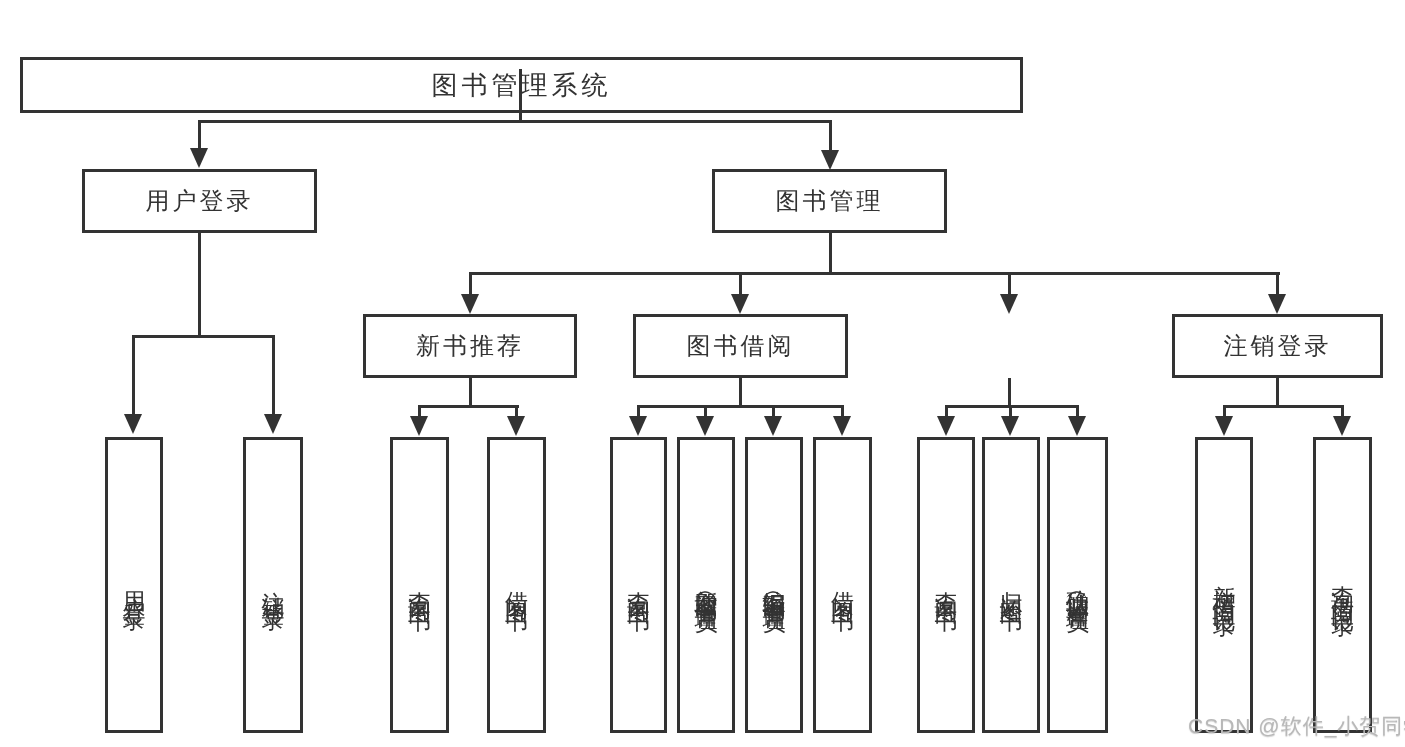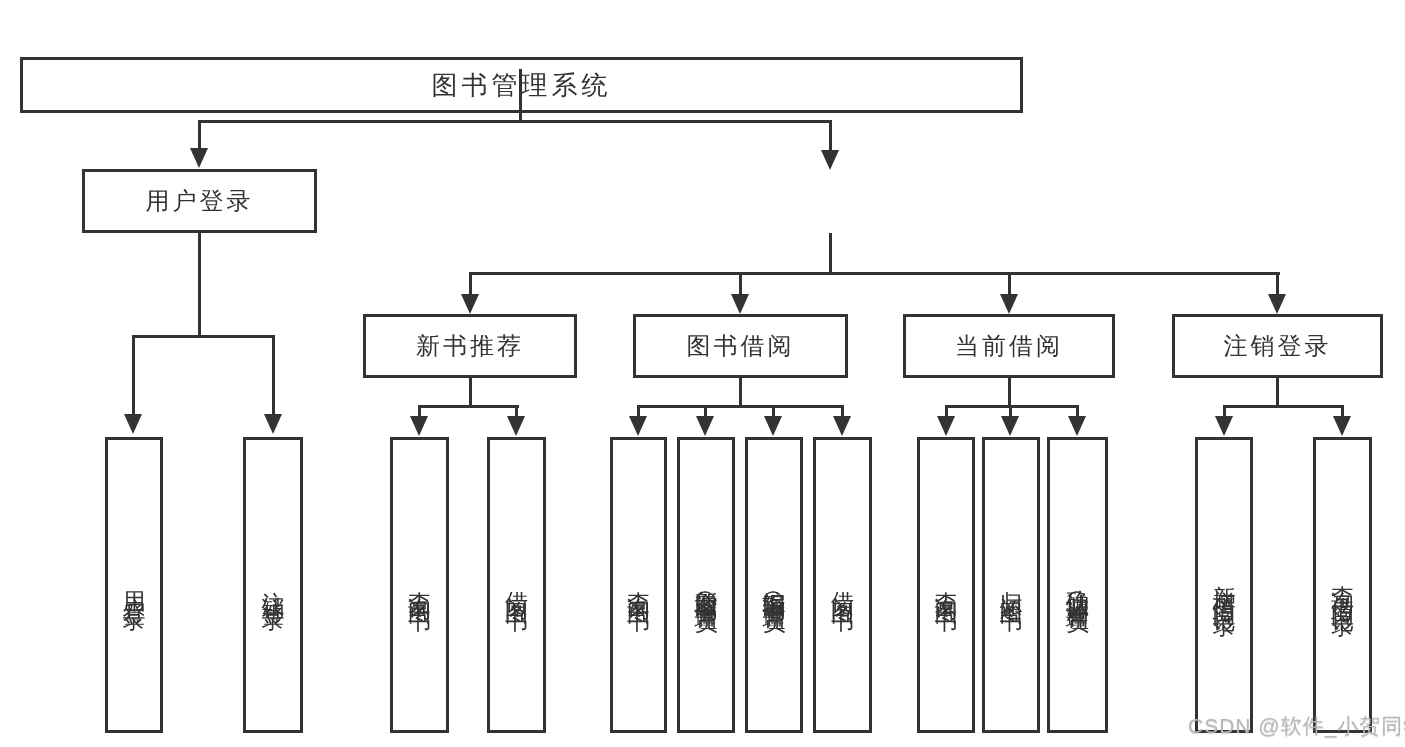--- a/index.html
+++ b/index.html
@@ -45,20 +45,23 @@
   <div class="vline" style="left:519px;top:69px;height:54px;"></div>
   <div class="hline" style="left:198px;top:120px;width:634px;"></div>
   <div class="vline" style="left:198px;top:120px;height:32px;"></div>
   <div class="arrow" style="left:190px;top:148px;"></div>
   <div class="vline" style="left:829px;top:120px;height:34px;"></div>
   <div class="arrow" style="left:821px;top:150px;"></div>
 
   <div class="box" style="left:82px;top:169px;width:235px;height:64px;">
     <span class="h-label">用户登录</span>
   </div>
+  <div class="box" style="left:712px;top:169px;width:235px;height:64px;">
+    <span class="h-label">图书管理</span>
+  </div>
 
   <div class="vline" style="left:198px;top:233px;height:105px;"></div>
   <div class="hline" style="left:132px;top:335px;width:143px;"></div>
   <div class="vline" style="left:132px;top:335px;height:81px;"></div>
   <div class="arrow" style="left:124px;top:414px;"></div>
   <div class="vline" style="left:272px;top:335px;height:81px;"></div>
   <div class="arrow" style="left:264px;top:414px;"></div>
 
   <div class="vline" style="left:829px;top:233px;height:42px;"></div>
   <div class="hline" style="left:469px;top:272px;width:811px;"></div>
@@ -69,23 +72,20 @@
   <div class="vline" style="left:1008px;top:272px;height:26px;"></div>
   <div class="arrow" style="left:1000px;top:294px;"></div>
   <div class="vline" style="left:1276px;top:272px;height:26px;"></div>
   <div class="arrow" style="left:1268px;top:294px;"></div>
 
   <div class="box" style="left:633px;top:314px;width:215px;height:64px;">
     <span class="h-label">图书借阅</span>
   </div>
   <div class="box" style="left:363px;top:314px;width:214px;height:64px;">
     <span class="h-label">新书推荐</span>
-  </div>
-  <div class="box" style="left:903px;top:314px;width:212px;height:64px;">
-    <span class="h-label">当前借阅</span>
   </div>
   <div class="box" style="left:1172px;top:314px;width:211px;height:64px;">
     <span class="h-label">注销登录</span>
   </div>
 
   <div class="vline" style="left:469px;top:378px;height:30px;"></div>
   <div class="hline" style="left:418px;top:405px;width:101px;"></div>
   <div class="vline" style="left:418px;top:405px;height:13px;"></div>
   <div class="arrow" style="left:410px;top:416px;"></div>
   <div class="vline" style="left:515px;top:405px;height:13px;"></div>

